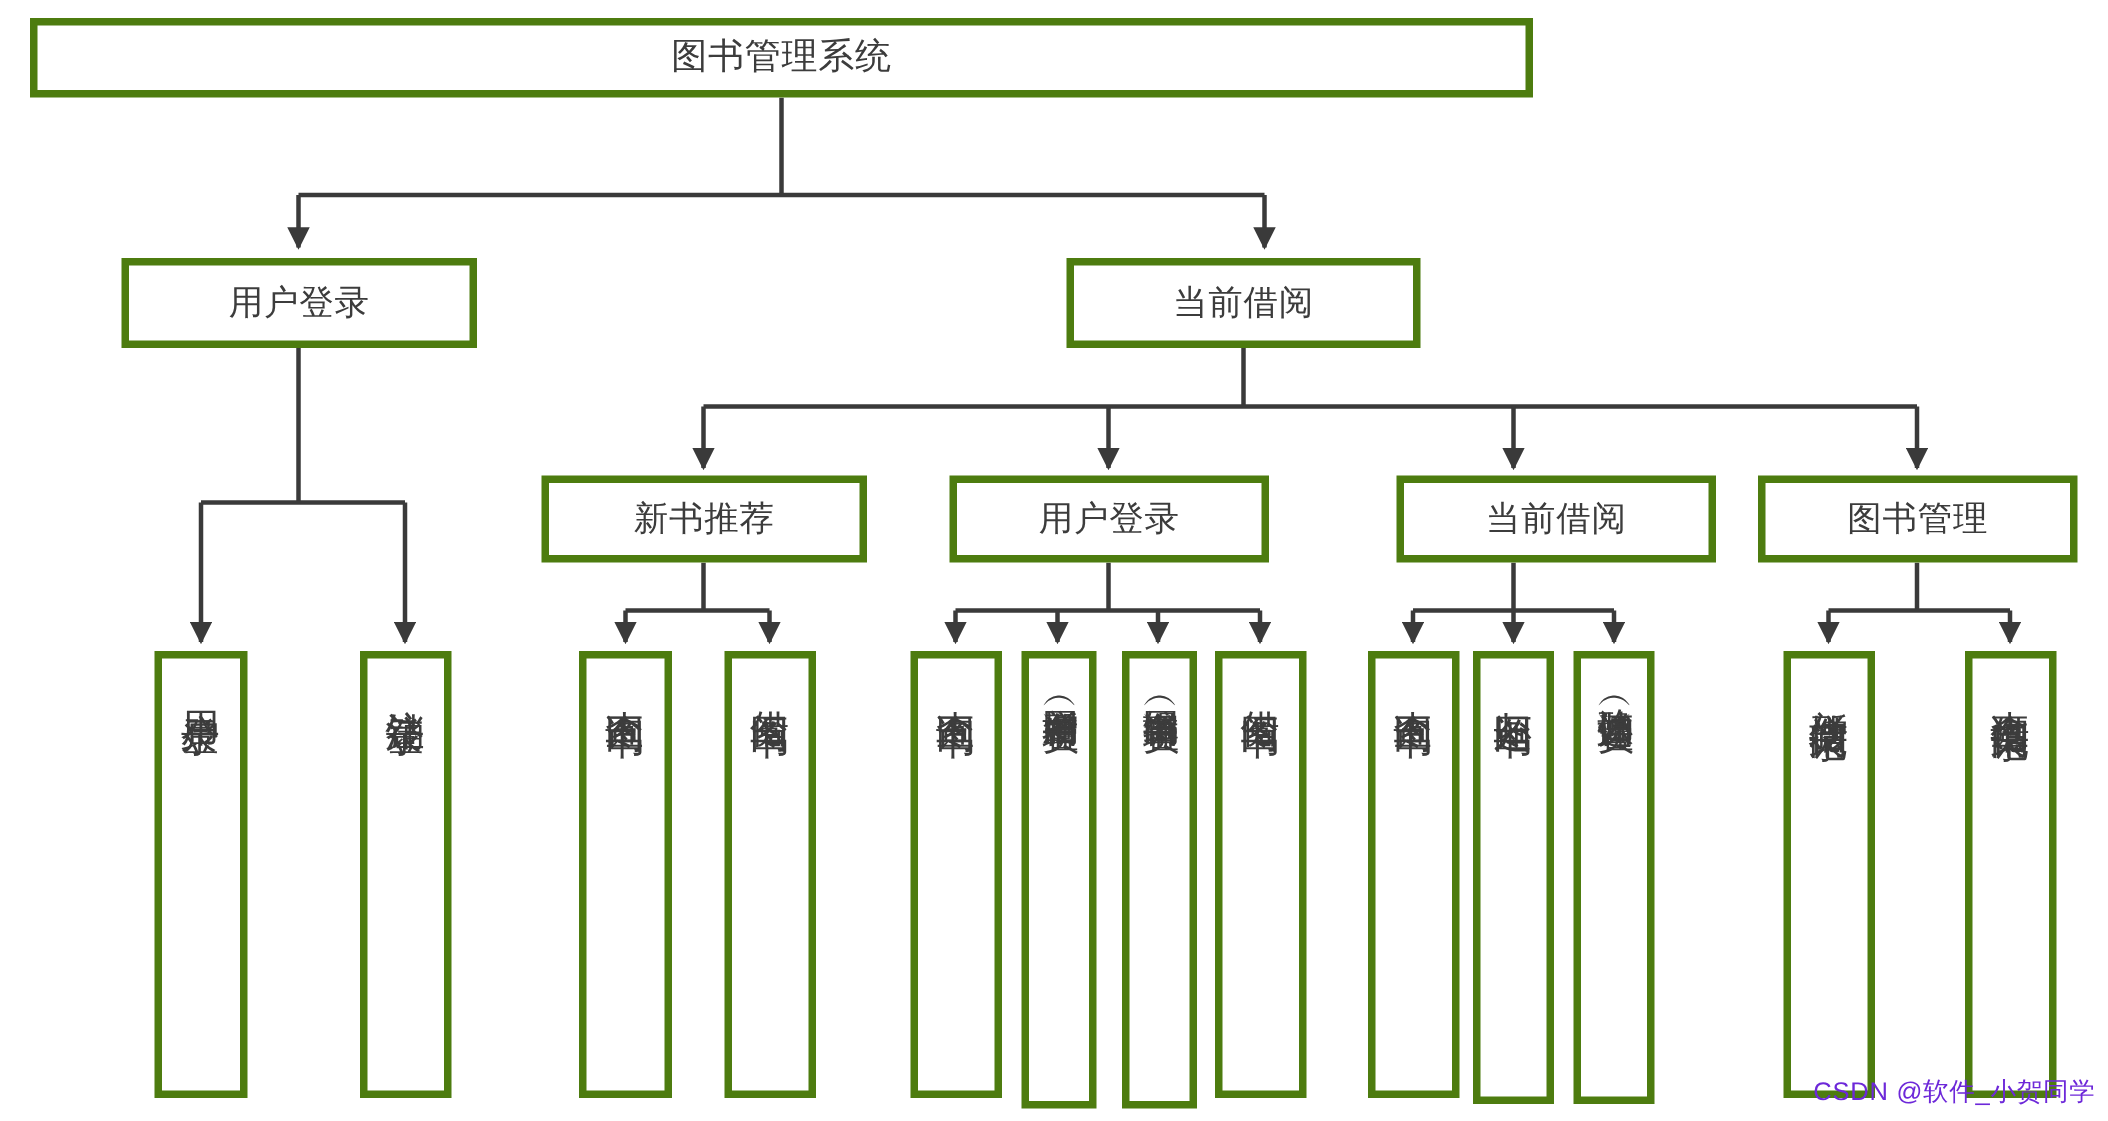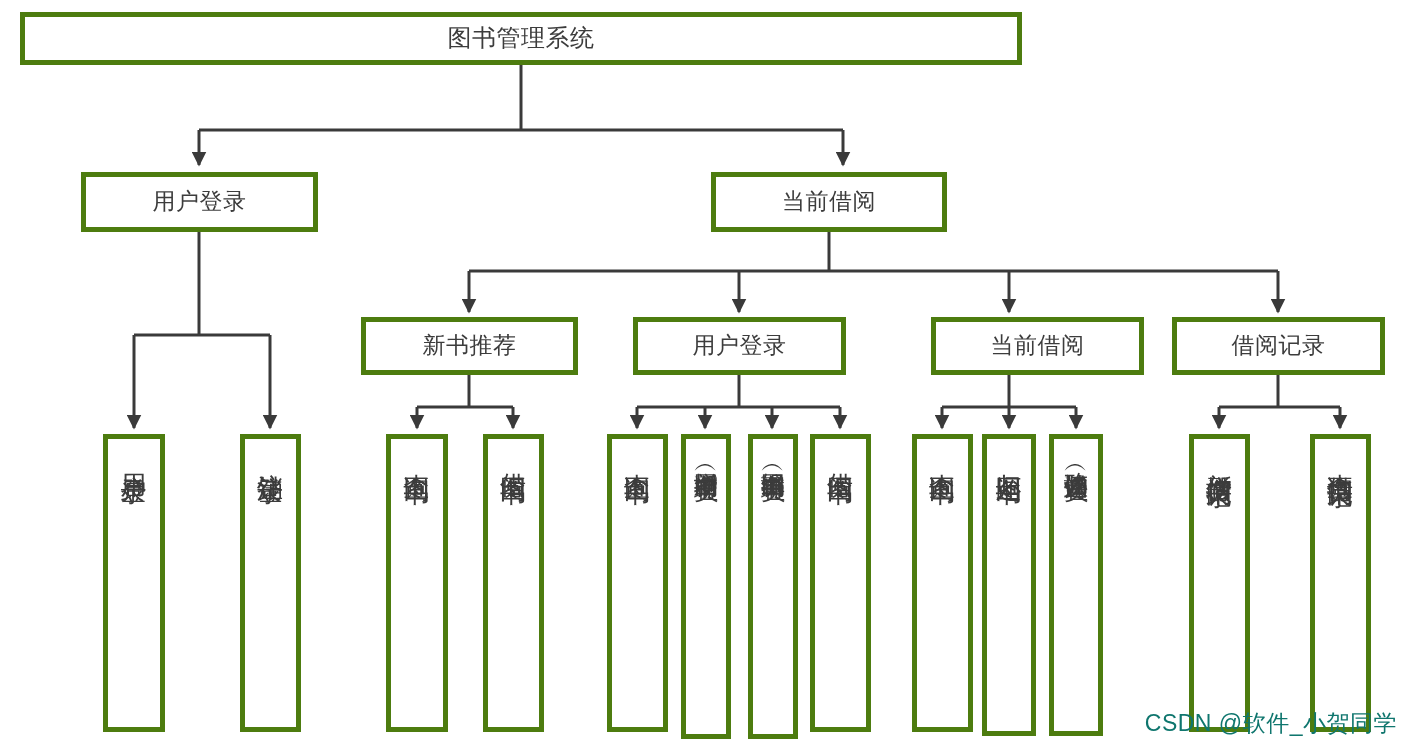--- a/index.html
+++ b/index.html
@@ -64,22 +64,22 @@
     height: auto;
   }
   .node.vert.narrow .lbl {
     font-size: 24px;
     letter-spacing: 1px;
   }
   .watermark {
     position: absolute;
     right: 8px;
     bottom: 8px;
-    font-size: 23px;
-    color: #0f766e;
+    font-size: 17px;
+    color: #6d28d9;
     letter-spacing: 0.5px;
     white-space: nowrap;
   }
 </style>
 </head>
 <body>
 
 <div id="canvas">
 
   <svg class="wires" viewBox="0 0 1405 747" xmlns="http://www.w3.org/2000/svg">
@@ -148,21 +148,21 @@
   <div class="node horiz" style="left:361px; top:317px; width:217px; height:58px;">
     <span class="lbl">新书推荐</span>
   </div>
   <div class="node horiz" style="left:633px; top:317px; width:213px; height:58px;">
     <span class="lbl">用户登录</span>
   </div>
   <div class="node horiz" style="left:903px; top:317px; width:213px; height:58px;margin-left:28px;">
     <span class="lbl">当前借阅</span>
   </div>
   <div class="node horiz" style="left:1172px; top:317px; width:213px; height:58px;">
-    <span class="lbl">借阅记录</span>
+    <span class="lbl">图书管理</span>
   </div>
 
   <div class="node vert" style="left:103px; top:434px; width:62px; height:298px;">
     <span class="lbl">用户登录</span>
   </div>
   <div class="node vert" style="left:240px; top:434px; width:61px; height:298px;">
     <span class="lbl">注销登录</span>
   </div>
 
   <div class="node vert" style="left:386px; top:434px; width:62px; height:298px;">

